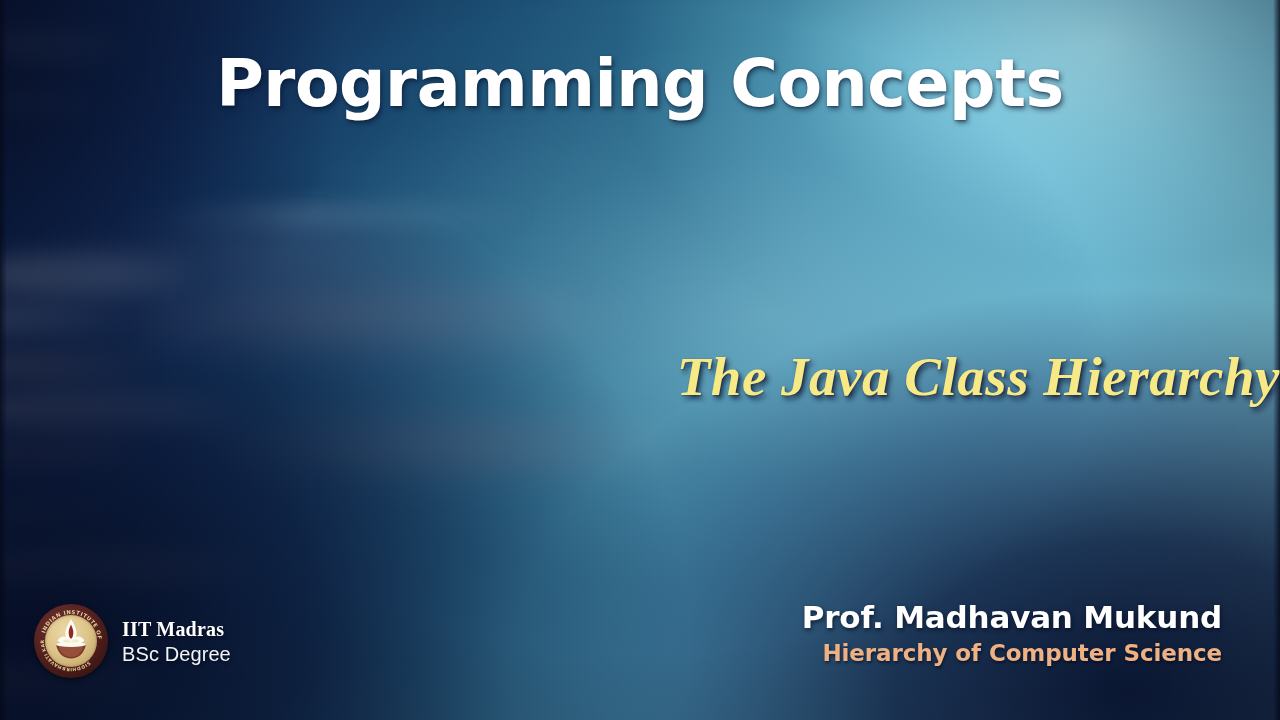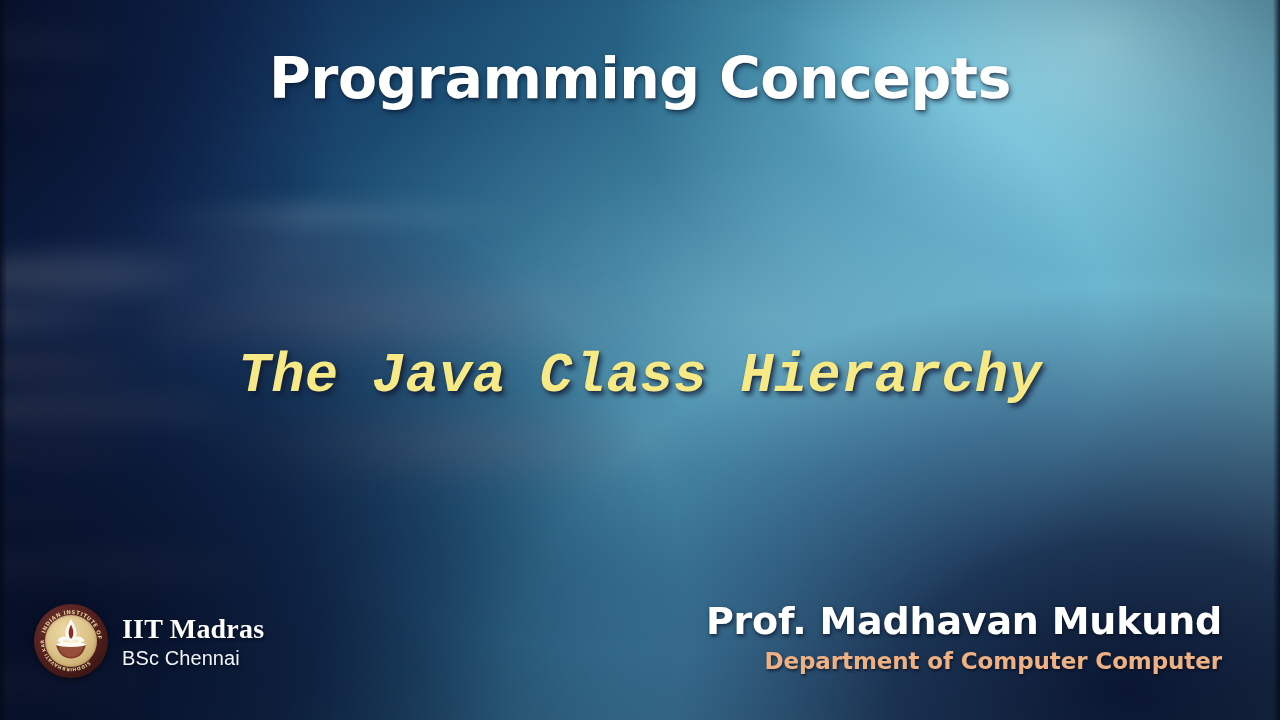--- a/index.html
+++ b/index.html
@@ -131,31 +131,31 @@
 
   .title-block {
     position:absolute; left:0; right:0; top:42px;
     text-align:center;
   }
   .title-line {
     display:block;
     color:#ffffff;
     font-family:"DejaVu Sans", sans-serif;
     font-weight:bold;
-    font-size:57px;
+    font-size:65px;
     line-height:1.28;
     letter-spacing:-0.5px;
     text-shadow:2px 3px 5px rgba(8,20,44,0.55), 0 1px 2px rgba(10,24,50,0.40);
   }
 
   .subtitle {
     position:absolute; left:0; right:0; top:345px;
-    text-align:center;
+    text-align:right;
     color:#f7ea86;
-    font-family:Liberation Mono, monospace;
+    font-family:Liberation Serif, serif;
     font-weight:bold;
     font-style:italic;
     font-size:55px;
     letter-spacing:0.5px;
     text-shadow:3px 4px 5px rgba(18,26,52,0.72), 1px 1px 2px rgba(20,30,56,0.55);
   }
 
   
   .logo-lockup {
     position:absolute; left:34px; top:604px;
@@ -179,21 +179,21 @@
     background:radial-gradient(circle at 40% 32%, #ecd9a6 0%, #ddc48a 48%, #c9ab6e 82%, #b89a5e 100%);
     box-shadow:inset 0 0 3px rgba(90,60,20,0.45);
   }
   .seal-emblem { position:absolute; left:11px; top:11px; width:52px; height:52px; }
 
   .logo-text { display:flex; flex-direction:column; line-height:1.0; }
   .logo-title {
     color:#ffffff;
     font-family:"Liberation Serif", serif;
     font-weight:bold;
-    font-size:28px;
+    font-size:20px;
     letter-spacing:0.2px;
     text-shadow:1px 2px 3px rgba(4,10,28,0.75);
   }
   .logo-sub {
     color:#f2f4f8;
     font-family:"Liberation Sans", sans-serif;
     font-weight:normal;
     font-size:20px;
     margin-top:5px;
     letter-spacing:0.1px;
@@ -203,21 +203,21 @@
   
   .presenter {
     position:absolute; right:58px; top:600px;
     text-align:right;
   }
   .presenter-name {
     display:block;
     color:#ffffff;
     font-family:"DejaVu Sans", sans-serif;
     font-weight:bold;
-    font-size:38px;
+    font-size:31px;
     line-height:1.12;
     letter-spacing:-0.2px;
     text-shadow:1px 2px 4px rgba(4,10,28,0.70);
   }
   .presenter-affil {
     display:block;
     color:#eeb183;
     font-family:"DejaVu Sans", sans-serif;
     font-weight:bold;
     font-size:23px;
@@ -298,23 +298,23 @@
             <path d="M26 27 C28.5 24 32 23.6 34.4 26.2 C32 28.4 28.6 28.8 26 27.8 Z" fill="#ecd9a6" opacity="0.5"></path>
 
             <path d="M11 29.5 L41 29.5 C39 38.5 33.5 43.5 26 43.5 C18.5 43.5 13 38.5 11 29.5 Z" fill="#7d3b2a"></path>
             <path d="M13.5 31.2 L38.5 31.2 C36.8 38 32.2 41.8 26 41.8 C19.8 41.8 15.2 38 13.5 31.2 Z" fill="#96503a"></path>
             <ellipse cx="26" cy="29.6" rx="15" ry="2.3" fill="#fdfaf2"></ellipse>
           </svg>
         </div>
       </div>
       <div class="logo-text">
         <span class="logo-title">IIT Madras</span>
-        <span class="logo-sub">BSc Chennai</span>
+        <span class="logo-sub">BSc Degree</span>
       </div>
     </div>
 
     <div class="presenter">
       <span class="presenter-name">Prof. Madhavan Mukund</span>
-      <span class="presenter-affil">Department of Computer Computer</span>
+      <span class="presenter-affil">Hierarchy of Computer Science</span>
     </div>
 
   </div>
 </div>
 
 </body></html>

